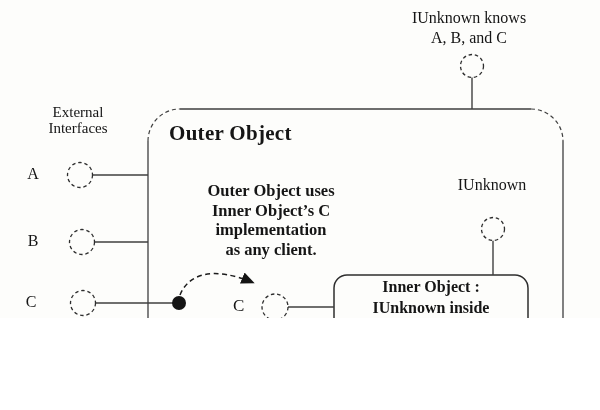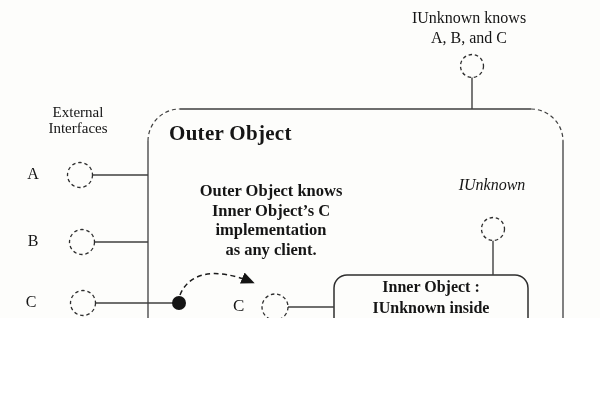--- a/index.html
+++ b/index.html
@@ -25,21 +25,21 @@
   .arc        {stroke:#1c1c1c;stroke-width:1.5;fill:none;stroke-dasharray:5 3.5;}
 
   
   .top-note   {left:388px;top:8px;width:162px;font-size:16px;line-height:20px;}
   .ext-note   {left:28px;top:105px;width:100px;font-size:15px;line-height:15.5px;}
   .pin-label  {width:16px;font-size:16px;text-align:center;}
   .pin-a{left:25px;top:165px;} .pin-b{left:25px;top:232px;} .pin-c{left:23px;top:293px;}
   .outer-title{left:169px;top:121px;font-size:21px;font-weight:bold;letter-spacing:.3px;}
   .usage-note {left:191px;top:181px;width:160px;font-size:16.5px;font-weight:bold;line-height:19.5px;}
   .iunk-note  {left:422px;top:155px;width:140px;font-size:16px;line-height:19.5px;}
-  .iunk-note .em{font-style:italic;display:block;}
+  .iunk-note .em{display:block;}
   .inner-c    {left:233px;top:296px;font-size:17px;}
   .inner-note {left:334px;top:277px;width:194px;font-size:16px;font-weight:bold;line-height:20.5px;}
 </style>
 </head>
 <body>
 
 <div class="stage">
 
   <svg width="600" height="410" viewBox="0 0 600 410">
     <defs>
@@ -79,21 +79,21 @@
 
   <div class="txt ctr ext-note">External
 Interfaces</div>
 
   <div class="txt pin-label pin-a">A</div>
   <div class="txt pin-label pin-b">B</div>
   <div class="txt pin-label pin-c">C</div>
 
   <div class="txt outer-title">Outer Object</div>
 
-  <div class="txt ctr usage-note">Outer Object knows
+  <div class="txt ctr usage-note">Outer Object uses
 Inner Object’s C
 implementation
 as any client.</div>
 
   <div class="txt ctr iunk-note">
     <span class="em">IUnknown</span>
   </div>
 
   <div class="txt inner-c">C</div>
 

